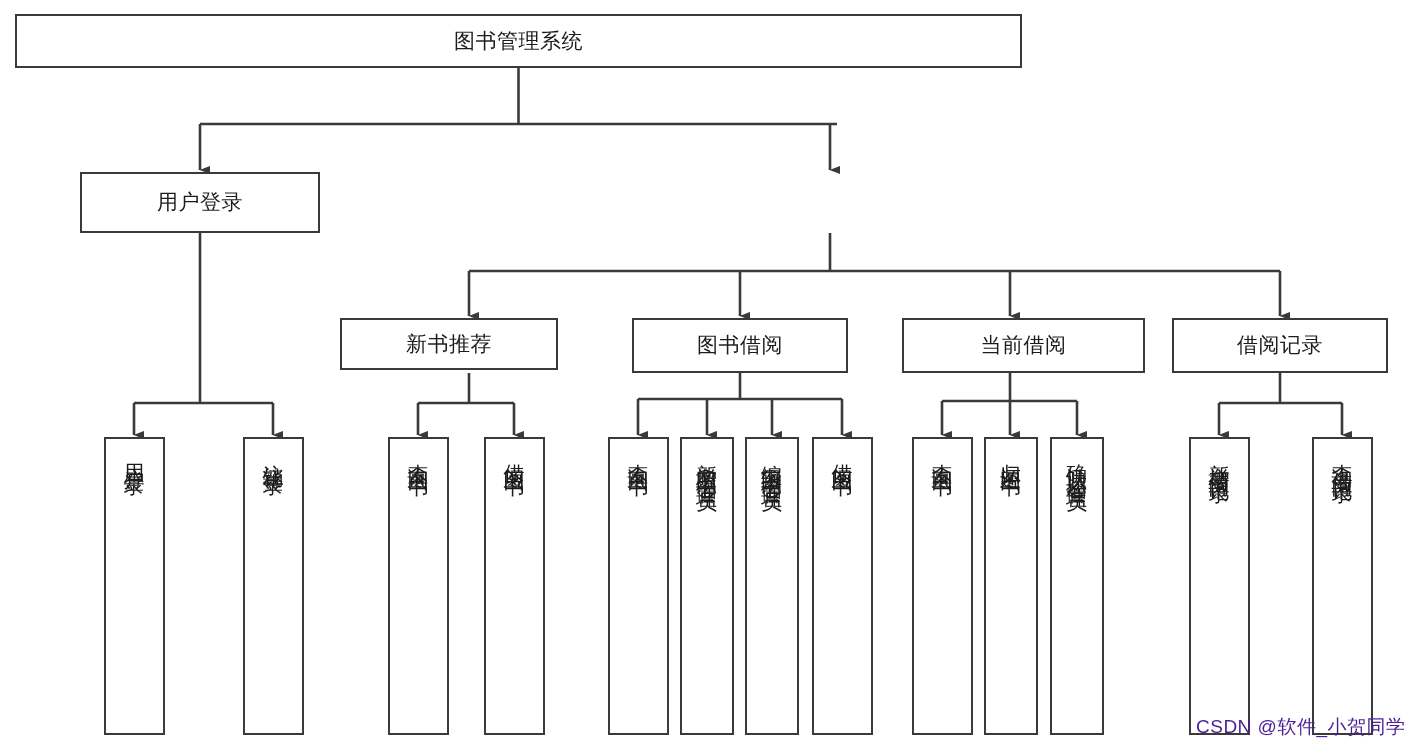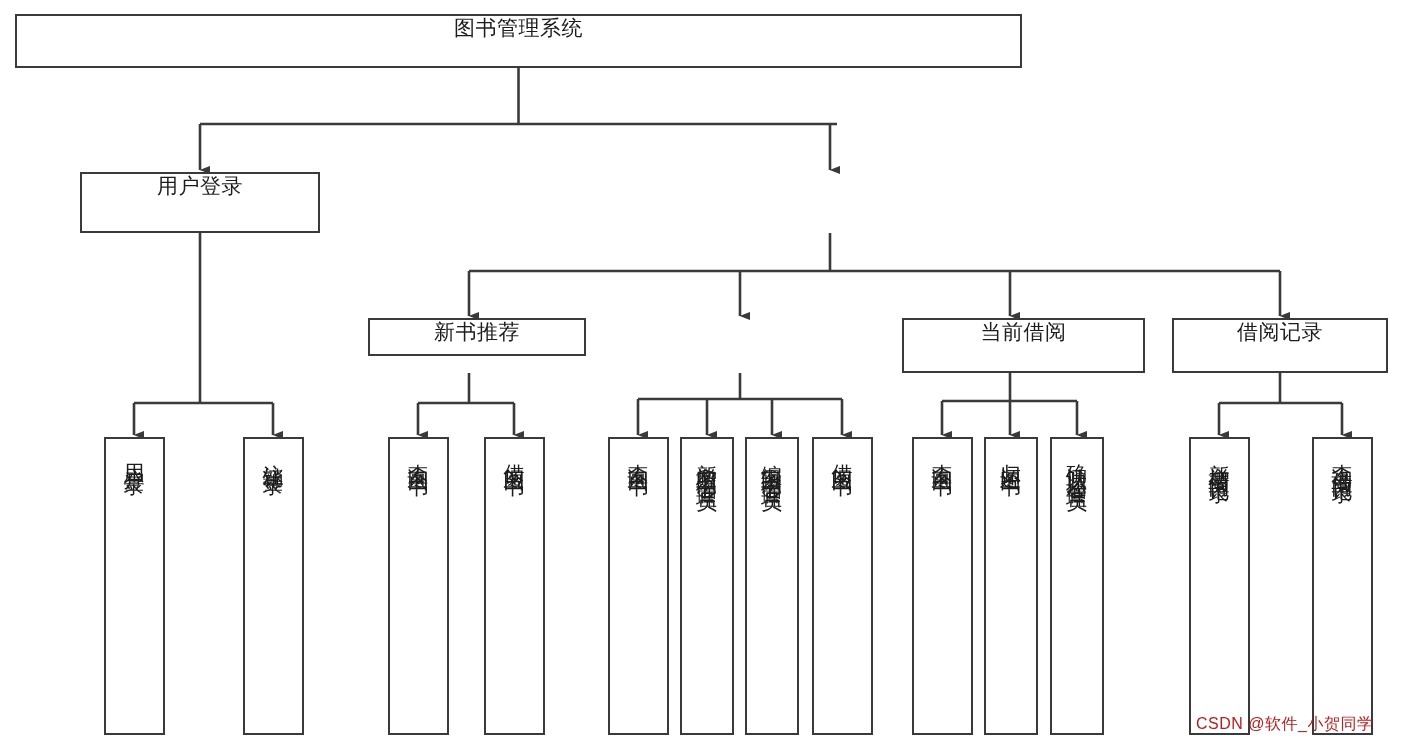--- a/index.html
+++ b/index.html
@@ -26,20 +26,21 @@
     width: 1405px;
     height: 747px;
     pointer-events: none;
   }
   .node {
     position: absolute;
     box-sizing: border-box;
     background: #ffffff;
     border: 2px solid #3a3a3a;
     display: flex;
+    align-items: center;
     justify-content: center;
     overflow: hidden;
   }
   .node-label {
     color: #1c1c1c;
     font-size: 21px;
     line-height: 1.18;
     letter-spacing: 0.5px;
     white-space: nowrap;
     text-align: center;
@@ -52,22 +53,22 @@
   .node.vertical .node-label {
     writing-mode: vertical-rl;
     text-orientation: upright;
     font-size: 21px;
     letter-spacing: 4px;
     line-height: 1;
     white-space: nowrap;
   }
   .watermark {
     position: absolute;
-    color: #b91c1c;
-    font-size: 16px;
+    color: #4c1d95;
+    font-size: 19px;
     white-space: nowrap;
     letter-spacing: 0.5px;
     user-select: none;
     text-align: right;
   }
 </style>
 </head>
 <body>
 
 <div id="diagram-root">
@@ -125,22 +126,25 @@
   </svg>
 
   <div class="node" style="left:15px; top:14px; width:1007px; height:54px;">
     <span class="node-label">图书管理系统</span>
   </div>
 
   <div class="node" style="left:80px; top:172px; width:240px; height:61px;">
     <span class="node-label">用户登录</span>
   </div>
 
-  <div class="node" style="left:368px; top:318px; width:218px; height:38px;">
+  <div class="node" style="left:340px; top:318px; width:218px; height:52px;">
     <span class="node-label">新书推荐</span>
+  </div>
+  <div class="node" style="left:632px; top:318px; width:216px; height:55px;">
+    <span class="node-label">图书借阅</span>
   </div>
   <div class="node" style="left:902px; top:318px; width:243px; height:55px;">
     <span class="node-label">当前借阅</span>
   </div>
   <div class="node" style="left:1172px; top:318px; width:216px; height:55px;">
     <span class="node-label">借阅记录</span>
   </div>
 
   <div class="node vertical" style="left:104px; top:437px; width:61px; height:298px;">
     <span class="node-label">用户登录</span>

